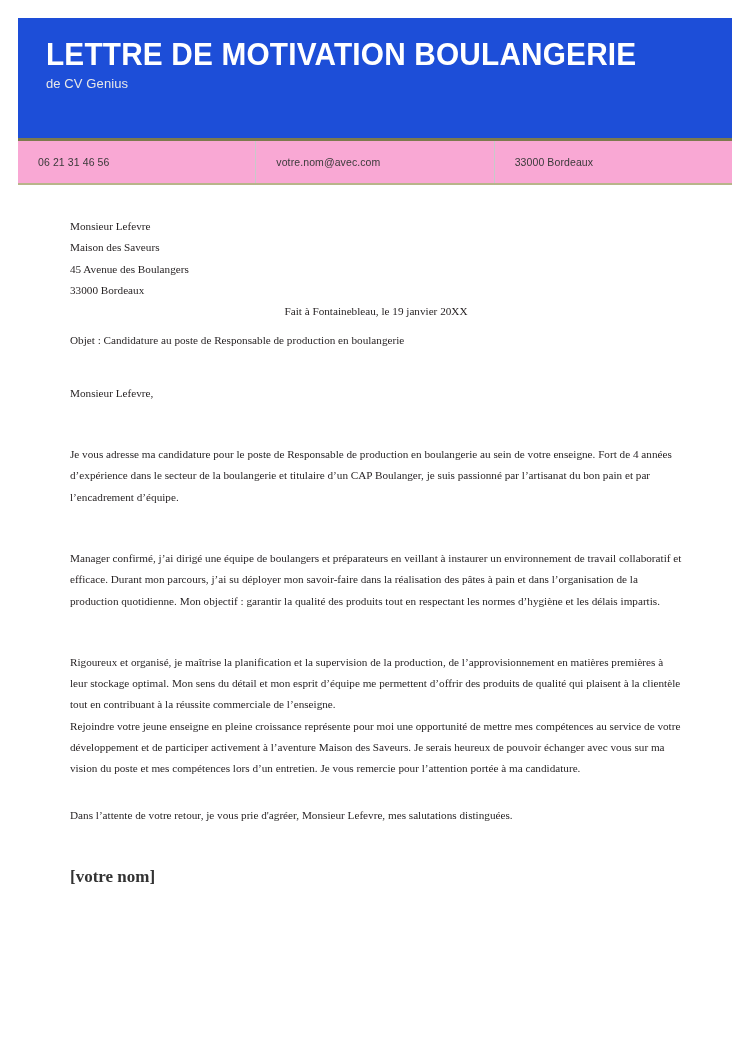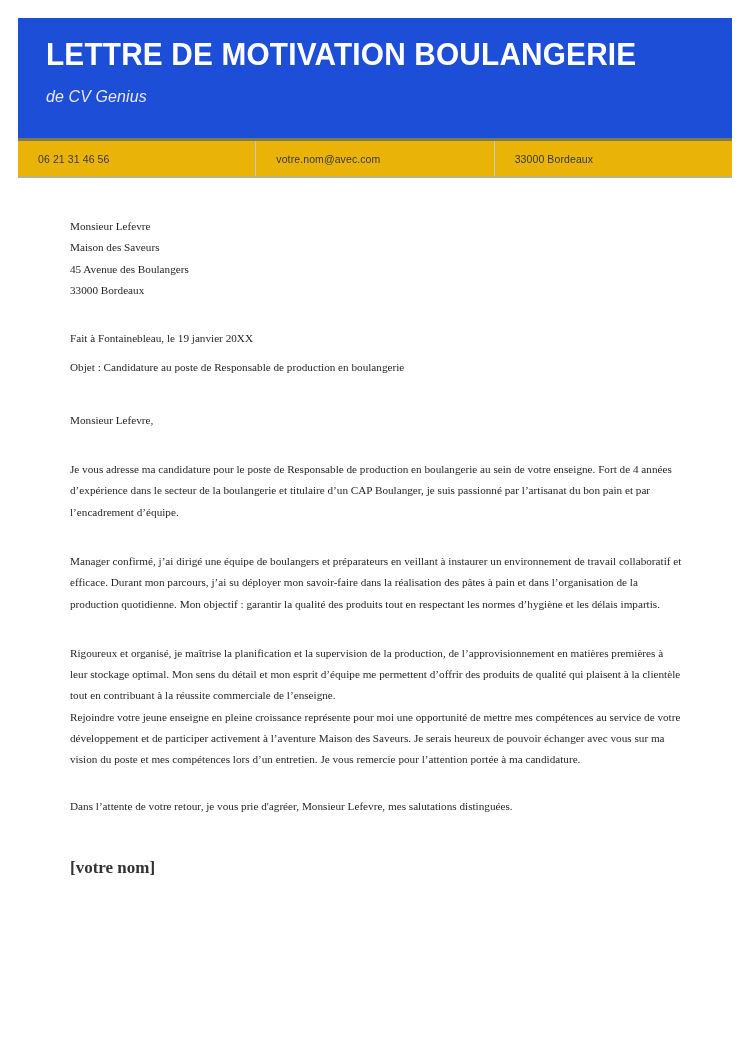--- a/index.html
+++ b/index.html
@@ -40,45 +40,44 @@
     font-weight: bold;
     letter-spacing: 0.2px;
     color: #ffffff;
     line-height: 1.1;
     margin: 0;
     white-space: nowrap;
     transform: scaleX(0.96);
     transform-origin: left center;
   }
   .doc-subtitle {
-    font-size: 16px;
+    font-size: 13px;
     color: #e8e8e8;
-    margin-top: 16px;
+    margin-top: 4px;
     letter-spacing: 0.1px;
-    font-style: italic;
   }
 
   
   .accent-rule {
     position: absolute;
     left: 18px;
     top: 138px;
     width: 714px;
     height: 3px;
     background: #7d7a4e;
   }
 
   
   .contact-bar {
     position: absolute;
     left: 18px;
     top: 141px;
     width: 714px;
-    height: 37px;
-    background: #eab308;
+    height: 44px;
+    background: #f9a8d4;
     border-bottom: 2px solid #b8b58a;
     box-sizing: border-box;
     display: flex;
     align-items: center;
   }
   .contact-cell {
     flex: 1 1 0;
     height: 100%;
     display: flex;
     align-items: center;
@@ -104,34 +103,33 @@
     line-height: 21.3px;
     color: #231f20;
     font-family: Liberation Serif, serif;
   }
 
   .address-block div {
     white-space: nowrap;
   }
 
   .date-line {
-    text-align: left;
-    margin-top: 27px;
+    text-align: center;
   }
 
   .subject-line {
     margin-top: 8px;
   }
 
   .salutation {
     margin-top: 31px;
   }
 
   .para {
-    margin-top: 28px;
+    margin-top: 40px;
     text-align: left;
   }
   .para.tight {
     margin-top: 0;
   }
 
   .closing {
     margin-top: 25px;
   }
 

